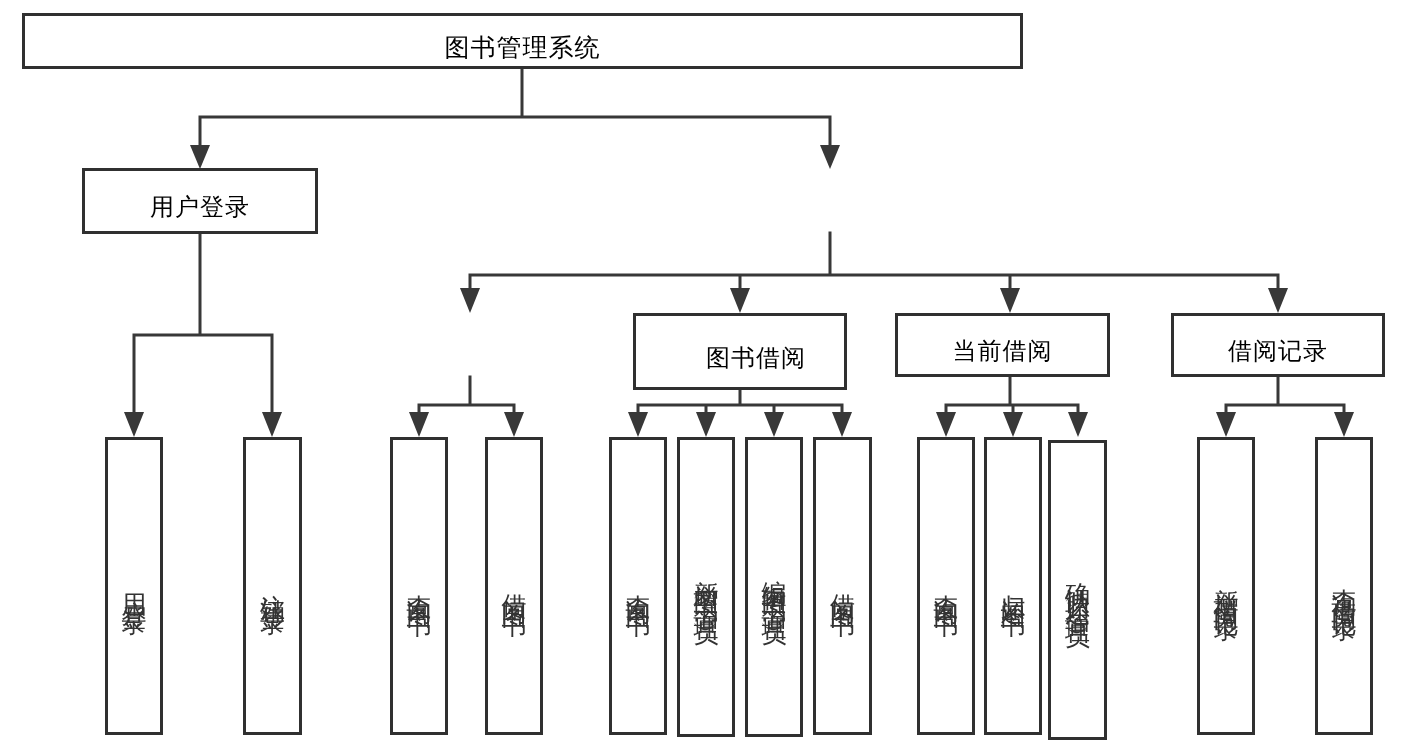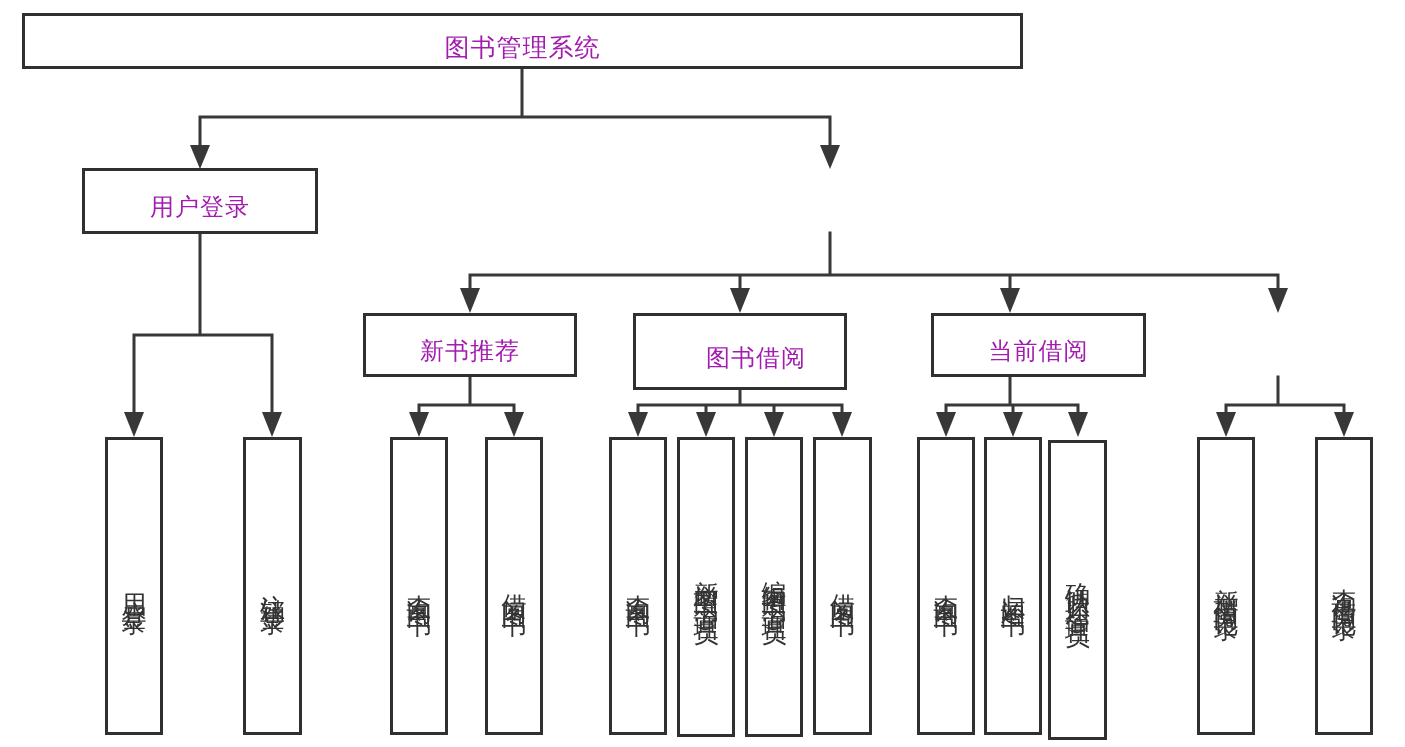--- a/index.html
+++ b/index.html
@@ -24,21 +24,21 @@
     border: 3px solid #303030;
     display: flex;
     align-items: center;
     justify-content: center;
     z-index: 1;
   }
   .hlabel {
     font-size: 24px;
     letter-spacing: 1px;
     white-space: nowrap;
-    color: #a21caf;
+    color: #000000;
     margin-top: 12px;
   }
   .root .hlabel { font-size: 25px; }
   .vlabel {
     writing-mode: vertical-rl;
     text-orientation: mixed;
     font-size: 25px;
     letter-spacing: 6px;
     line-height: 1;
     color: #333333;
@@ -109,28 +109,28 @@
   </svg>
 
   <div class="node root" style="left:22px; top:13px; width:1001px; height:56px;">
     <span class="hlabel">图书管理系统</span>
   </div>
 
   <div class="node" style="left:82px; top:168px; width:236px; height:66px;">
     <span class="hlabel">用户登录</span>
   </div>
 
-  <div class="node" style="left:363px; top:313px; width:214px; height:64px;">
-    <span class="hlabel">新书推荐</span>
-  </div>
   <div class="node" style="left:633px; top:313px; width:214px; height:77px;padding-left:32px;">
     <span class="hlabel">图书借阅</span>
   </div>
-  <div class="node" style="left:931px; top:313px; width:215px; height:64px;">
+  <div class="node" style="left:895px; top:313px; width:215px; height:64px;">
     <span class="hlabel">当前借阅</span>
+  </div>
+  <div class="node" style="left:1171px; top:313px; width:214px; height:64px;">
+    <span class="hlabel">借阅记录</span>
   </div>
 
   <div class="node" style="left:105px; top:437px; width:58px; height:298px;">
     <span class="vlabel">用户登录</span>
   </div>
   <div class="node" style="left:243px; top:437px; width:59px; height:298px;">
     <span class="vlabel">注销登录</span>
   </div>
 
   <div class="node" style="left:390px; top:437px; width:58px; height:298px;">

